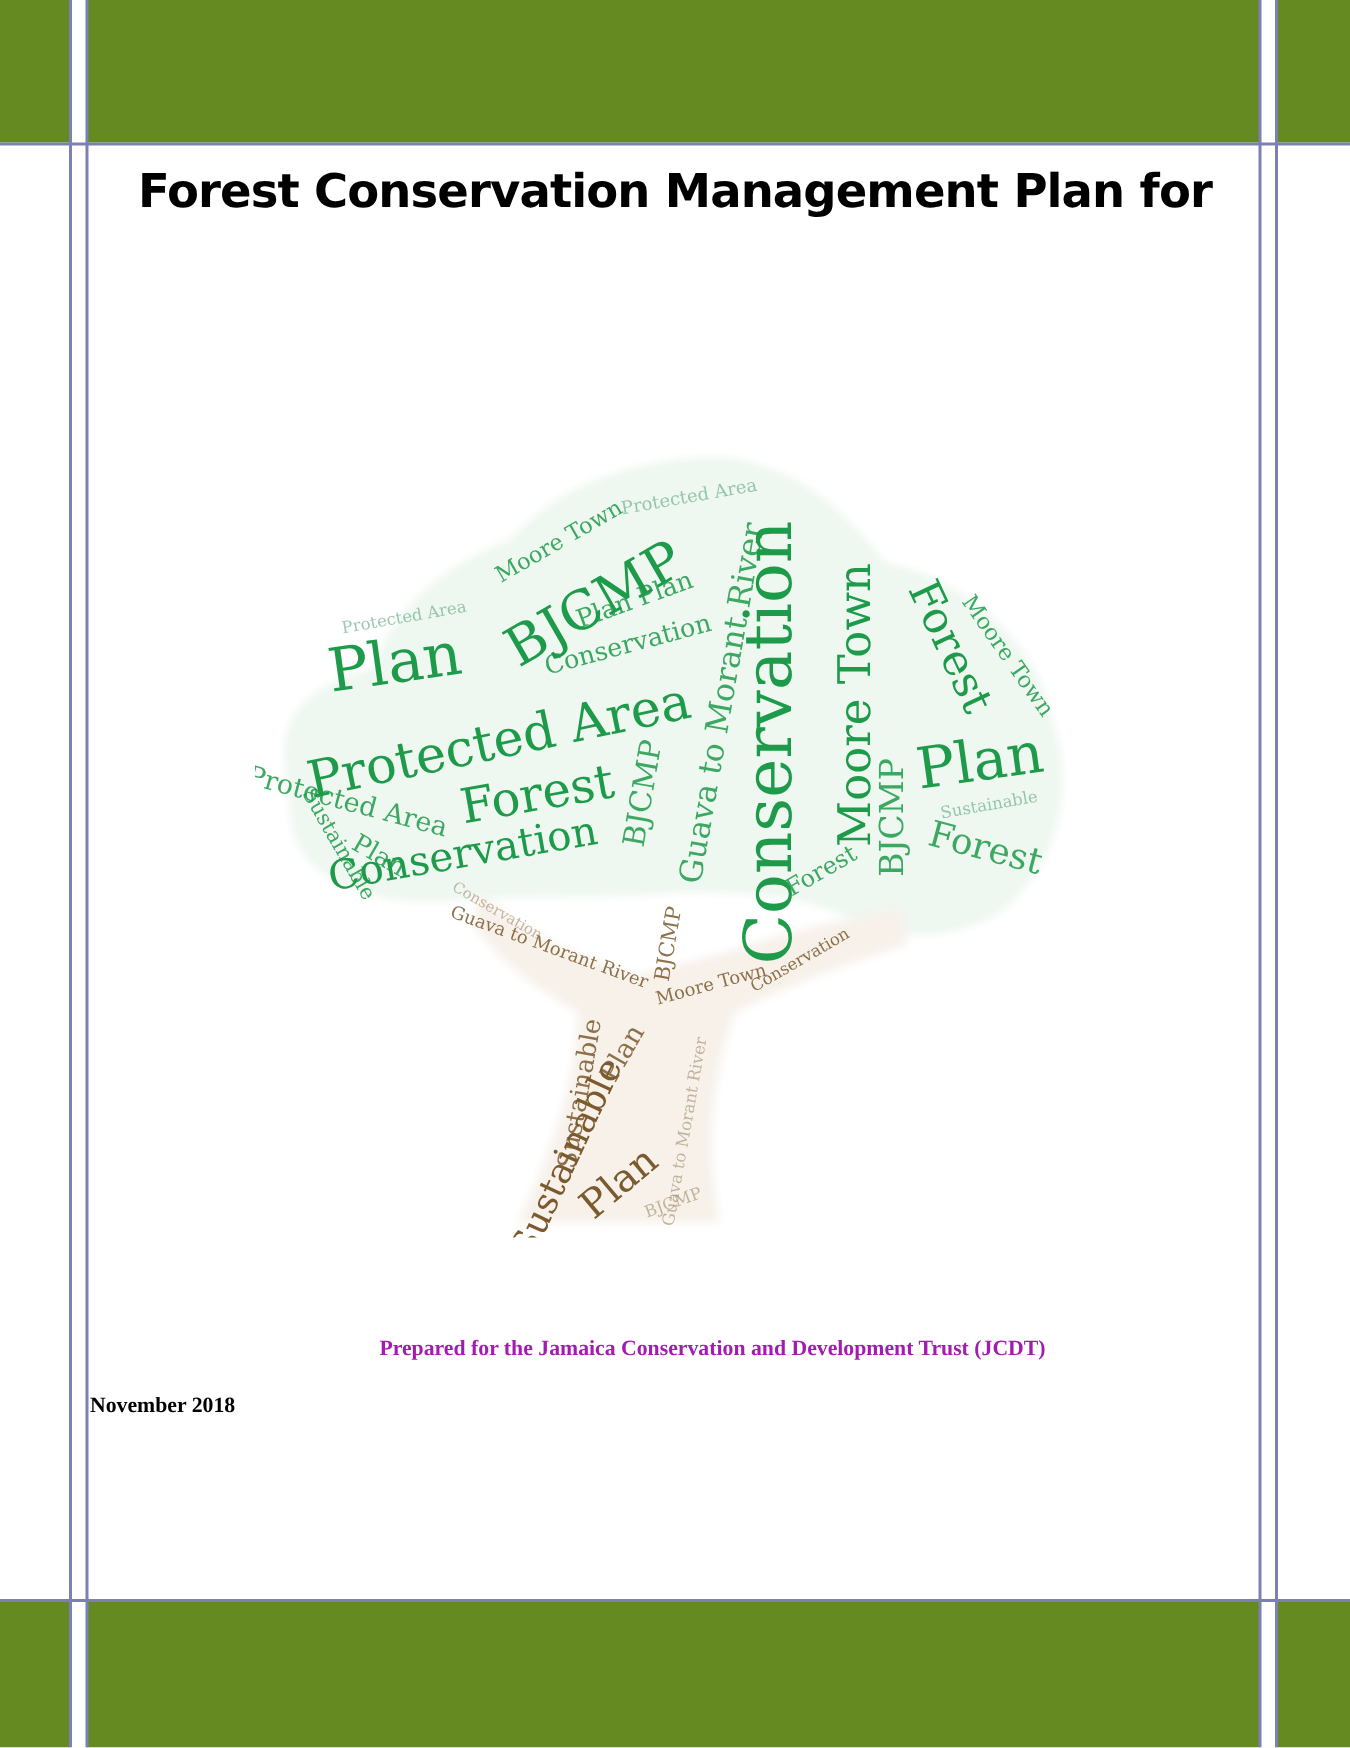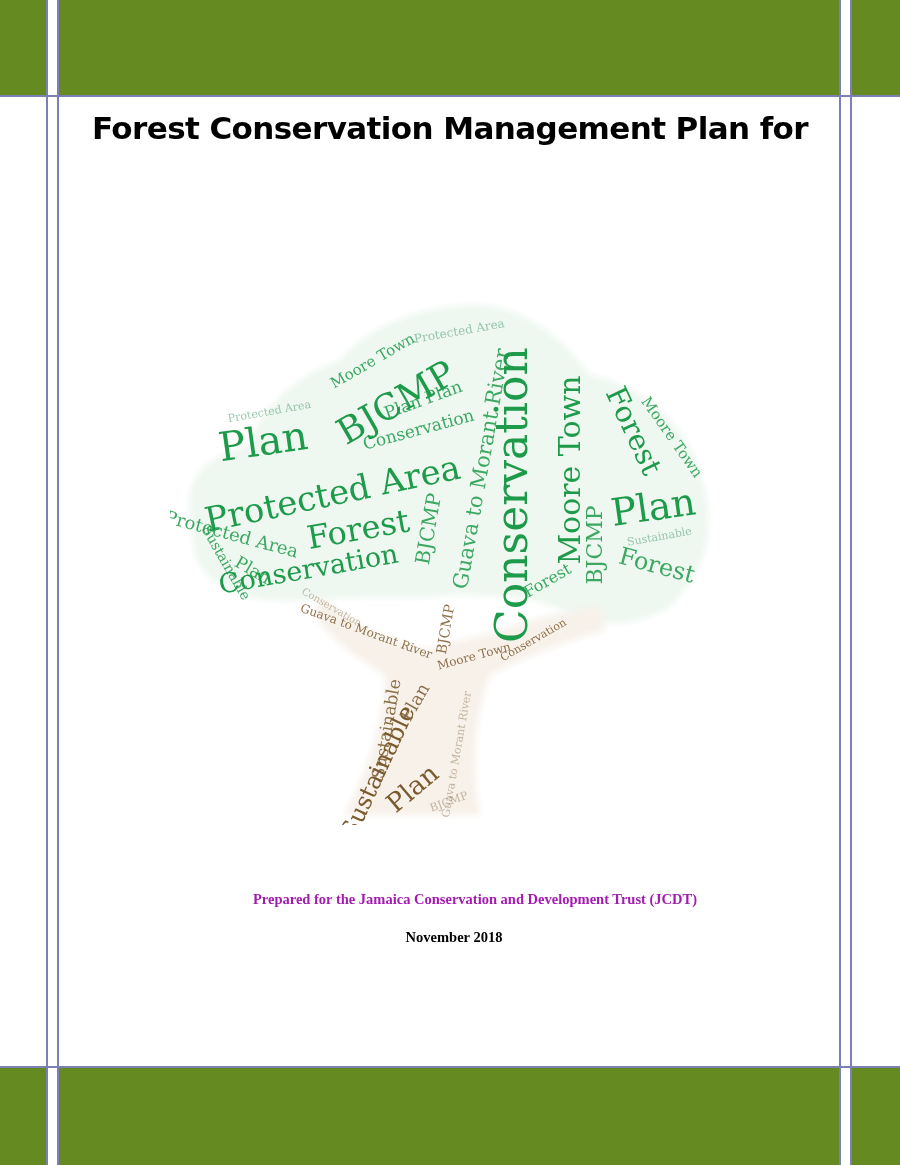--- a/index.html
+++ b/index.html
@@ -17,21 +17,21 @@
     text-align:center; color:#000; font-family:"DejaVu Sans", sans-serif;
     font-weight:bold; font-size:31px; line-height:44px; letter-spacing:-0.6px;
   }
   .title div { white-space:nowrap; }
   .tree { position:absolute; left:170px; top:295px; width:560px; height:530px; }
   .prepared {
     position:absolute; left:60px; width:780px; top:891px; text-align:center;
     font-family:"Liberation Serif", serif; font-weight:bold; font-size:14.5px; color:#a21caf;margin-left:25px;
   }
   .date {
-    position:absolute; left:60px; width:788px; top:929px; text-align:center;
+    position:absolute; left:60px; width:788px; top:929px; 
     font-family:"Liberation Serif", serif; font-weight:bold; font-size:14.5px; color:#000;
   }
 </style>
 </head>
 <body>
 
 <div class="band top left"></div>
 <div class="band top center"></div>
 <div class="band top right"></div>
 <div class="band bottom left"></div>

